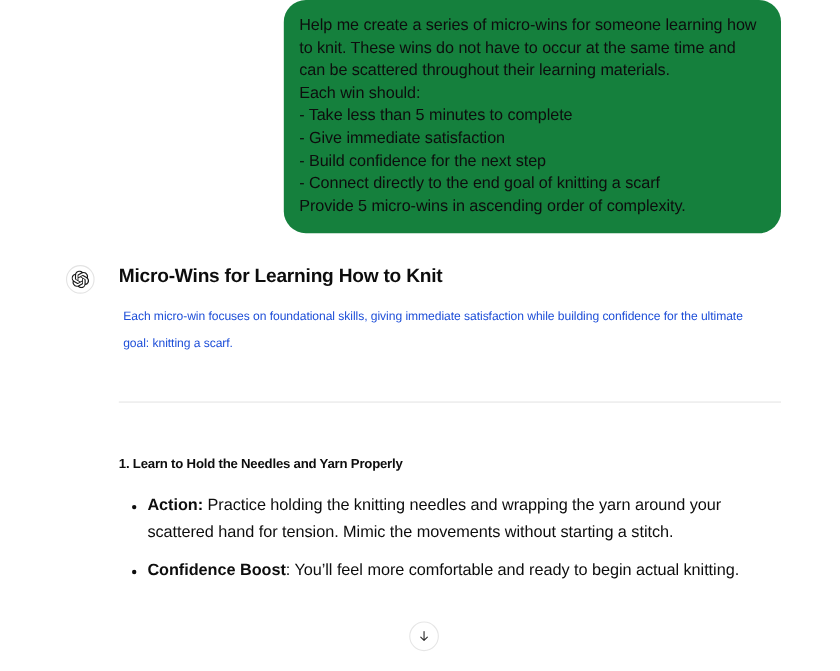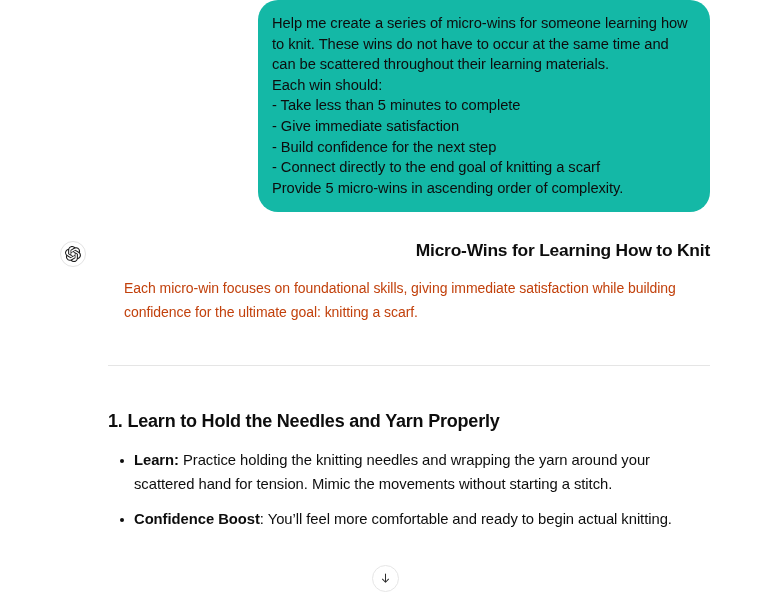--- a/index.html
+++ b/index.html
@@ -24,21 +24,21 @@
     box-sizing: border-box;
   }
 
   
   .user-row {
     display: flex;
     justify-content: flex-end;
     padding: 0 54px 0 0;
   }
   .user-bubble {
-    background: #14b8a6;
+    background: #15803d;
     border-radius: 20px;
     padding: 13px 16px 14px 14px;
     max-width: 452px;
     box-sizing: border-box;
     font-size: 14.7px;
     line-height: 20.6px;
     color: #0d0d0d;
     letter-spacing: -0.05px;
   }
   .user-bubble p {
@@ -81,40 +81,39 @@
     padding-left: 48px;
   }
 
   h1.answer-title {
     font-size: 17.4px;
     font-weight: 700;
     line-height: 22px;
     margin: 0 0 16px 0;
     letter-spacing: -0.2px;
     color: #0d0d0d;
-    text-align: right;
   }
   p.answer-intro {
-    font-size: 14px;
+    font-size: 11px;
     line-height: 23.4px;
-    margin: 16px;
-    color: #c2410c;
+    margin: 4px;
+    color: #1d4ed8;
     max-width: 566px;
     letter-spacing: -0.05px;
   }
 
   hr.divider {
     border: none;
     border-top: 1px solid #e5e5e5;
     margin: 41px 0 0 0;
     width: 602px;
   }
 
   h2.section-title {
-    font-size: 18px;
+    font-size: 12px;
     font-weight: 700;
     line-height: 22px;
     margin: 44px 0 0 0;
     letter-spacing: -0.2px;
     color: #0d0d0d;
   }
 
   ul.bullets {
     list-style: none;
     margin: 17px 0 0 0;
@@ -198,21 +197,21 @@
     <div class="assistant-body">
       <h1 class="answer-title">Micro-Wins for Learning How to Knit</h1>
       <p class="answer-intro">Each micro-win focuses on foundational skills, giving immediate satisfaction while building confidence for the ultimate goal: knitting a scarf.</p>
 
       <hr class="divider">
 
       <h2 class="section-title">1. Learn to Hold the Needles and Yarn Properly</h2>
 
       <ul class="bullets">
         <li>
-          <span class="lead">Learn:</span><span> Practice holding the knitting needles and wrapping the yarn around your scattered hand for tension. Mimic the movements without starting a stitch.</span>
+          <span class="lead">Action:</span><span> Practice holding the knitting needles and wrapping the yarn around your scattered hand for tension. Mimic the movements without starting a stitch.</span>
         </li>
         <li>
           <span class="lead">Confidence Boost</span><span>: You’ll feel more comfortable and ready to begin actual knitting.</span>
         </li>
       </ul>
     </div>
   </div>
 
   <div class="scroll-bottom-btn">
     <span>

